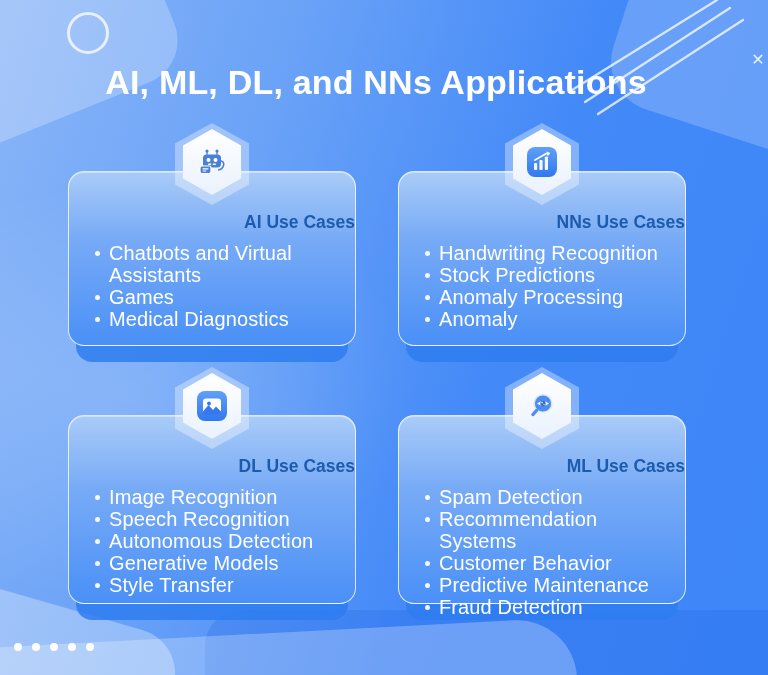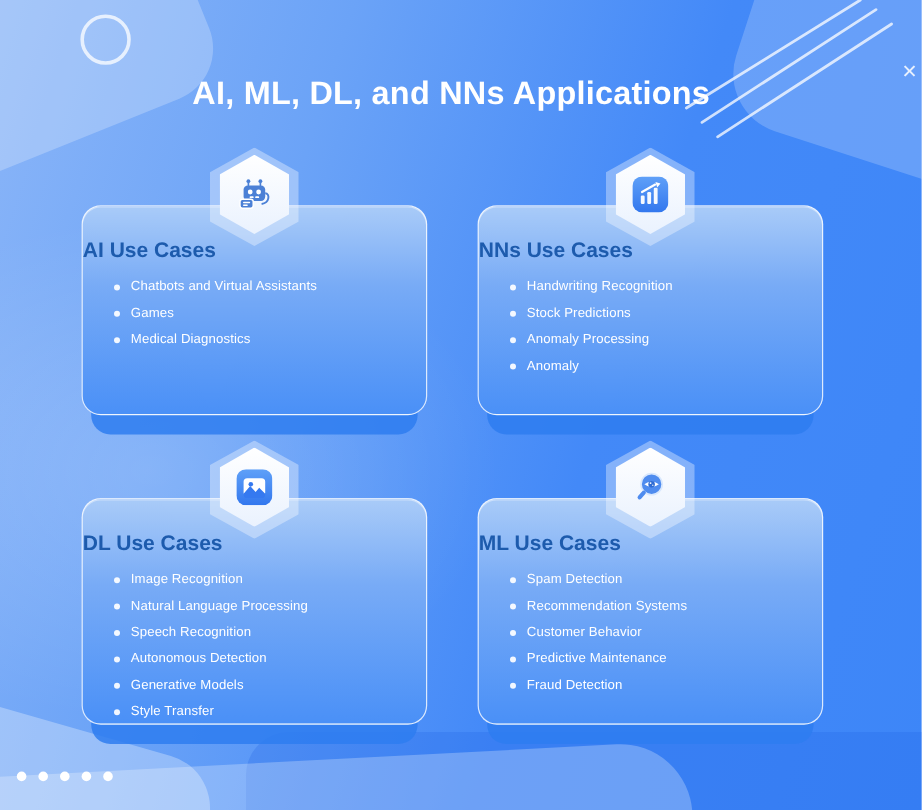--- a/index.html
+++ b/index.html
@@ -20,21 +20,21 @@
   .lines-tr{left:560px;top:0;}
   .dark-bottom{left:205px;top:610px;width:600px;height:160px;border-radius:36px;
     background:rgba(30,98,228,0.25);}
   .hex-bl{left:-80px;top:605px;width:240px;height:220px;border-radius:45px;
     transform:rotate(16deg);background:rgba(255,255,255,0.30);}
   .wash-bottom{left:-70px;top:634px;width:650px;height:220px;border-radius:60px;
     transform:rotate(-3deg);background:rgba(255,255,255,0.26);}
 
   .page-title{
     position:absolute;left:0;top:63px;width:752px;text-align:center;margin:0;
-    font-size:27px;font-weight:bold;color:#ffffff;letter-spacing:0.2px;z-index:2;
+    font-size:34px;font-weight:bold;color:#ffffff;letter-spacing:0.2px;z-index:2;
   }
   .close-btn{
     position:absolute;left:748px;top:50px;width:20px;height:20px;z-index:6;
     color:rgba(255,255,255,0.85);font-size:16px;line-height:20px;text-align:center;
     font-family:"DejaVu Sans",sans-serif;cursor:pointer;
   }
 
   .card-wrap{position:absolute;width:288px;z-index:2;}
   .cw-ai {left:68px; top:171px;height:175px;}
   .cw-nns{left:398px;top:171px;height:175px;}
@@ -55,25 +55,25 @@
     clip-path:polygon(50% 0%,100% 25%,100% 75%,50% 100%,0% 75%,0% 25%);
     background:rgba(255,255,255,0.35);
   }
   .badge-hex{
     position:absolute;left:50%;top:-42px;width:58px;height:66px;margin-left:-29px;z-index:3;
     clip-path:polygon(50% 0%,100% 25%,100% 75%,50% 100%,0% 75%,0% 25%);
     background:linear-gradient(180deg,#ffffff 0%,#eaf2fe 100%);
     display:flex;align-items:center;justify-content:center;
   }
   .card-title{
-    margin:26px 0 0;text-align:left;font-size:17.5px;font-weight:bold;color:#1d5bad;
+    margin:40px 0 0;text-align:right;font-size:17.5px;font-weight:bold;color:#1d5bad;
   }
   .card ul{list-style:none;margin:9px 0 0;padding:0 14px 0 24px;}
   .card li{
-    position:relative;padding-left:16px;font-size:11px;line-height:22px;
+    position:relative;padding-left:16px;font-size:20px;line-height:22px;
     color:#ffffff;letter-spacing:0.1px;
   }
   .card li::before{
     content:"";position:absolute;left:2px;top:9px;width:5px;height:5px;border-radius:50%;
     background:#ffffff;opacity:0.92;
   }
   .dots{position:absolute;left:14px;top:643px;display:flex;gap:10px;z-index:5;}
   .dot{width:8px;height:8px;border-radius:50%;background:#ffffff;cursor:pointer;}
 </style>
 </head>
@@ -160,21 +160,20 @@
     </svg>
   </div>
 </div>
 
 <div class="card-wrap cw-dl">
   <div class="card-shadow"></div>
   <div class="card">
     <h2 class="card-title">DL Use Cases</h2>
     <ul>
       <li>Image Recognition</li>
-      <li>Natural Language Processing</li>
       <li>Speech Recognition</li>
       <li>Autonomous Detection</li>
       <li>Generative Models</li>
       <li>Style Transfer</li>
     </ul>
   </div>
   <div class="badge-glow"></div>
   <div class="badge-hex">
     <svg width="30" height="30" viewBox="0 0 30 30">
       <rect width="30" height="30" rx="8" fill="url(#iconsq)"></rect>

